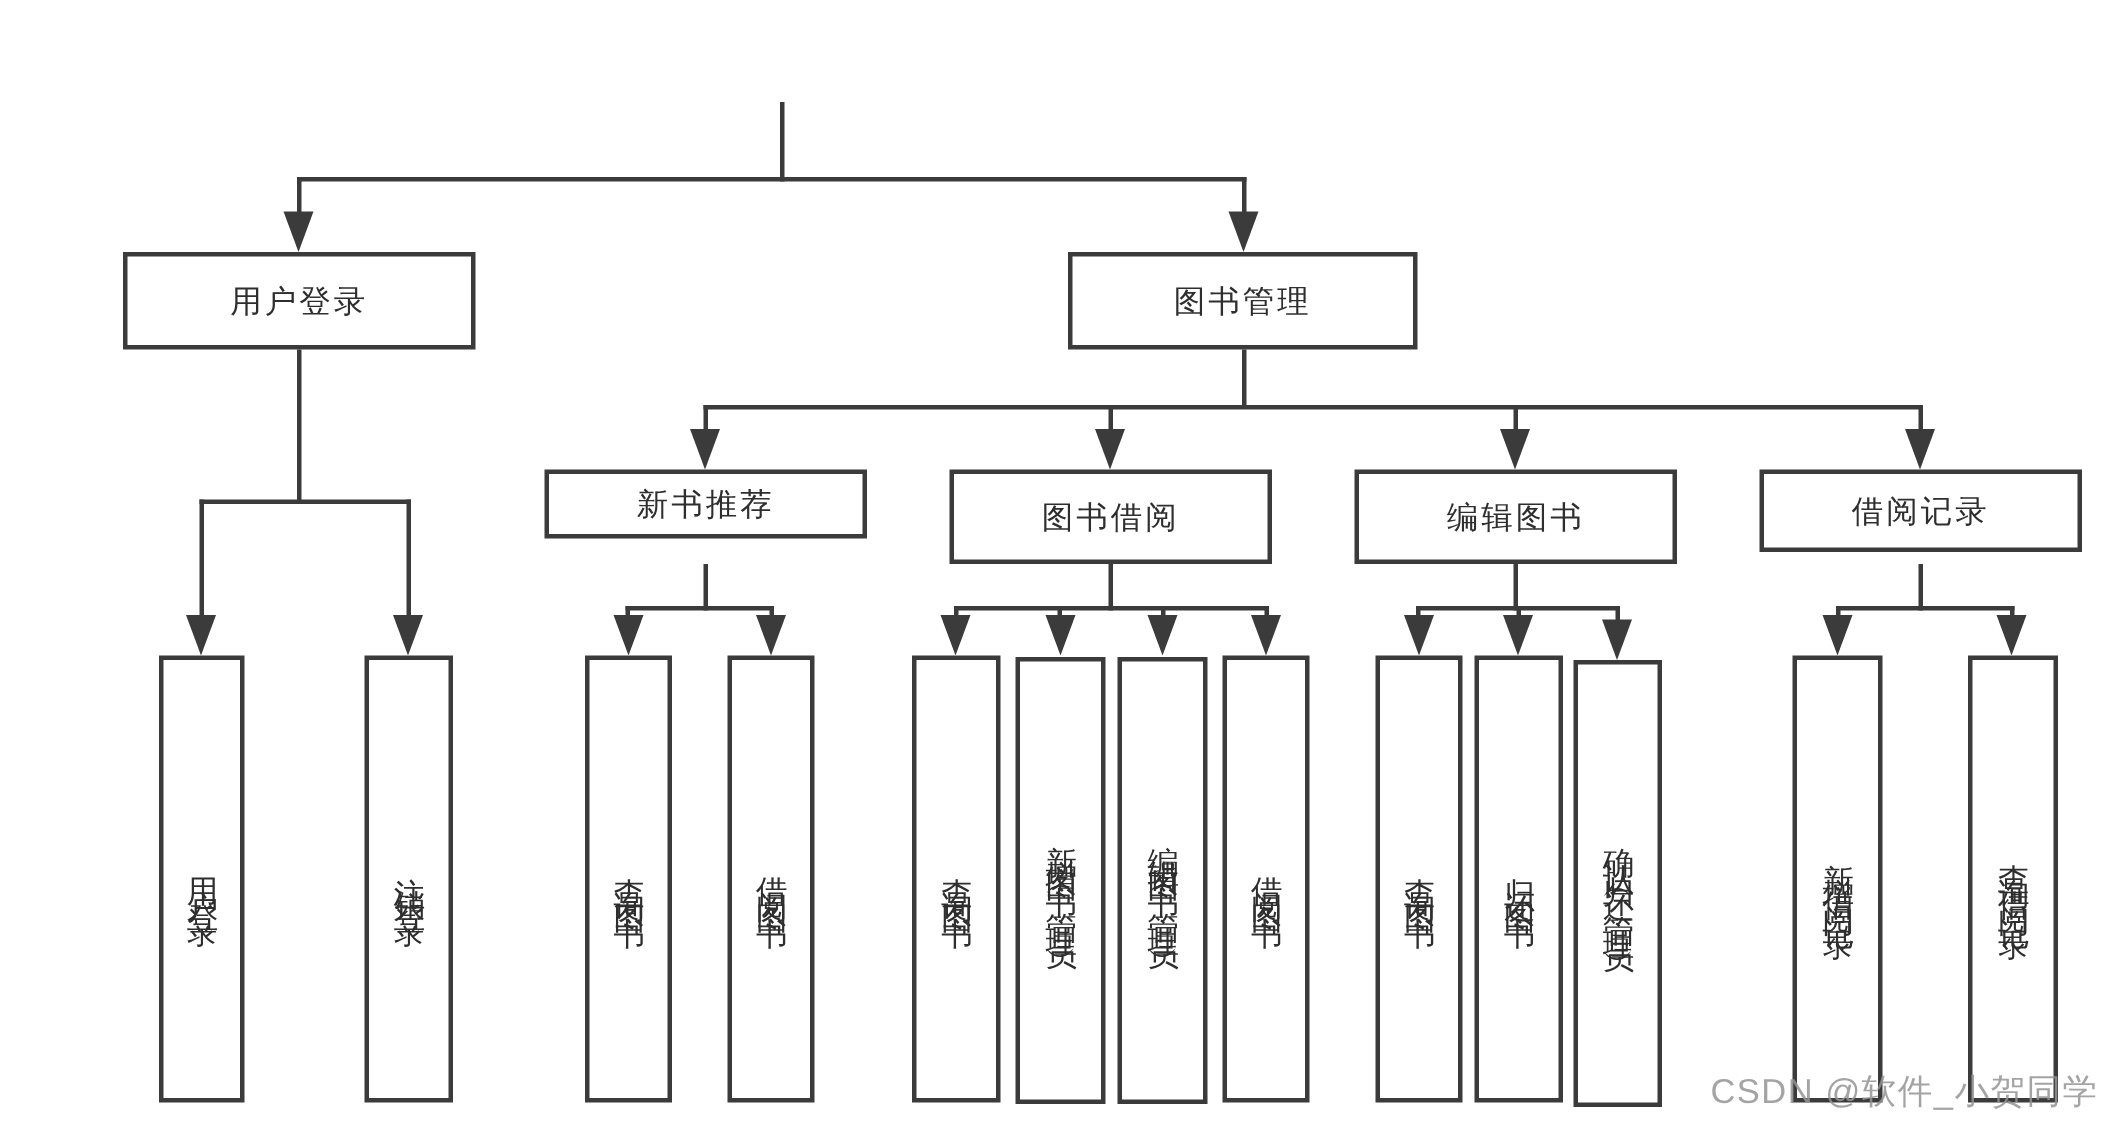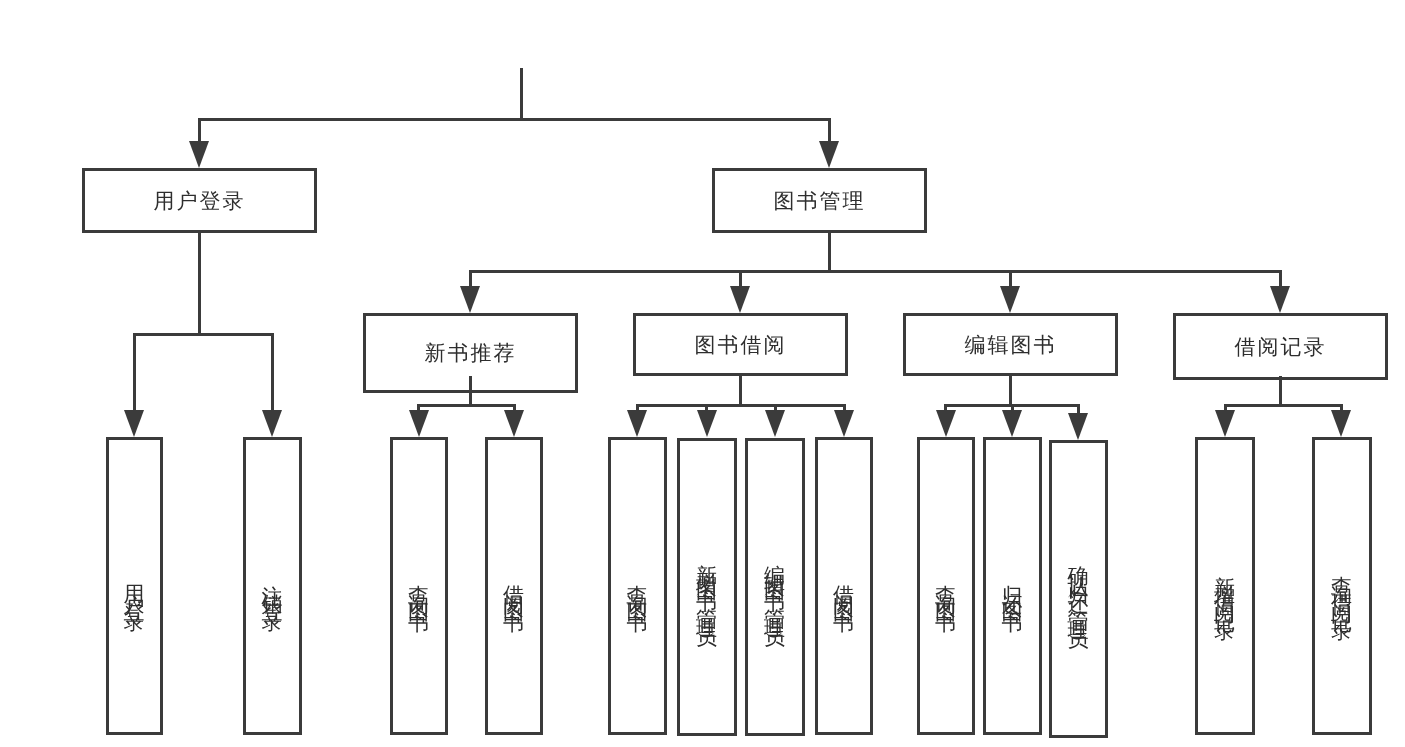--- a/index.html
+++ b/index.html
@@ -62,21 +62,21 @@
   <div class="line" style="left:520px;top:68px;width:3px;height:53px;"></div>
   <div class="line" style="left:198px;top:118px;width:633px;height:3px;"></div>
   <div class="line" style="left:198px;top:118px;width:3px;height:30px;"></div>
   <div class="line" style="left:828px;top:118px;width:3px;height:30px;"></div>
   <div class="arrow" style="left:189px;top:141px;"></div>
   <div class="arrow" style="left:819px;top:141px;"></div>
 
   <div class="box" style="left:82px;top:168px;width:235px;height:65px;">
     <span class="hlabel">用户登录</span>
   </div>
-  <div class="box" style="left:712px;top:168px;width:215px;height:65px;">
+  <div class="box" style="left:712px;top:168px;width:233px;height:65px;">
     <span class="hlabel">图书管理</span>
   </div>
 
   <div class="line" style="left:198px;top:233px;width:3px;height:102px;"></div>
   <div class="line" style="left:133px;top:333px;width:141px;height:3px;"></div>
   <div class="line" style="left:133px;top:333px;width:3px;height:80px;"></div>
   <div class="line" style="left:271px;top:333px;width:3px;height:80px;"></div>
   <div class="arrow" style="left:124px;top:410px;"></div>
   <div class="arrow" style="left:262px;top:410px;"></div>
 
@@ -91,30 +91,30 @@
   <div class="line" style="left:469px;top:270px;width:813px;height:3px;"></div>
   <div class="line" style="left:469px;top:270px;width:3px;height:20px;"></div>
   <div class="line" style="left:739px;top:270px;width:3px;height:20px;"></div>
   <div class="line" style="left:1009px;top:270px;width:3px;height:20px;"></div>
   <div class="line" style="left:1279px;top:270px;width:3px;height:20px;"></div>
   <div class="arrow" style="left:460px;top:286px;"></div>
   <div class="arrow" style="left:730px;top:286px;"></div>
   <div class="arrow" style="left:1000px;top:286px;"></div>
   <div class="arrow" style="left:1270px;top:286px;"></div>
 
-  <div class="box" style="left:363px;top:313px;width:215px;height:80px;">
+  <div class="box" style="left:363px;top:313px;width:215px;height:46px;">
     <span class="hlabel">新书推荐</span>
   </div>
   <div class="box" style="left:633px;top:313px;width:215px;height:63px;justify-content:center;">
     <span class="hlabel">图书借阅</span>
   </div>
   <div class="box" style="left:903px;top:313px;width:215px;height:63px;">
     <span class="hlabel">编辑图书</span>
   </div>
-  <div class="box" style="left:1173px;top:313px;width:215px;height:67px;">
+  <div class="box" style="left:1173px;top:313px;width:215px;height:55px;">
     <span class="hlabel">借阅记录</span>
   </div>
 
   <div class="line" style="left:469px;top:376px;width:3px;height:31px;"></div>
   <div class="line" style="left:417px;top:404px;width:99px;height:3px;"></div>
   <div class="line" style="left:417px;top:404px;width:3px;height:12px;"></div>
   <div class="line" style="left:513px;top:404px;width:3px;height:12px;"></div>
   <div class="arrow" style="left:409px;top:410px;"></div>
   <div class="arrow" style="left:504px;top:410px;"></div>
 
@@ -175,14 +175,15 @@
   <div class="arrow" style="left:1215px;top:410px;"></div>
   <div class="arrow" style="left:1331px;top:410px;"></div>
 
   <div class="box" style="left:1195px;top:437px;width:60px;height:298px;">
     <span class="vlabel">新增借阅记录</span>
   </div>
   <div class="box" style="left:1312px;top:437px;width:60px;height:298px;">
     <span class="vlabel">查询借阅记录</span>
   </div>
 
+  <div class="watermark">CSDN @软件_小贺同学</div>
 
 </div>
 
 </body></html>

